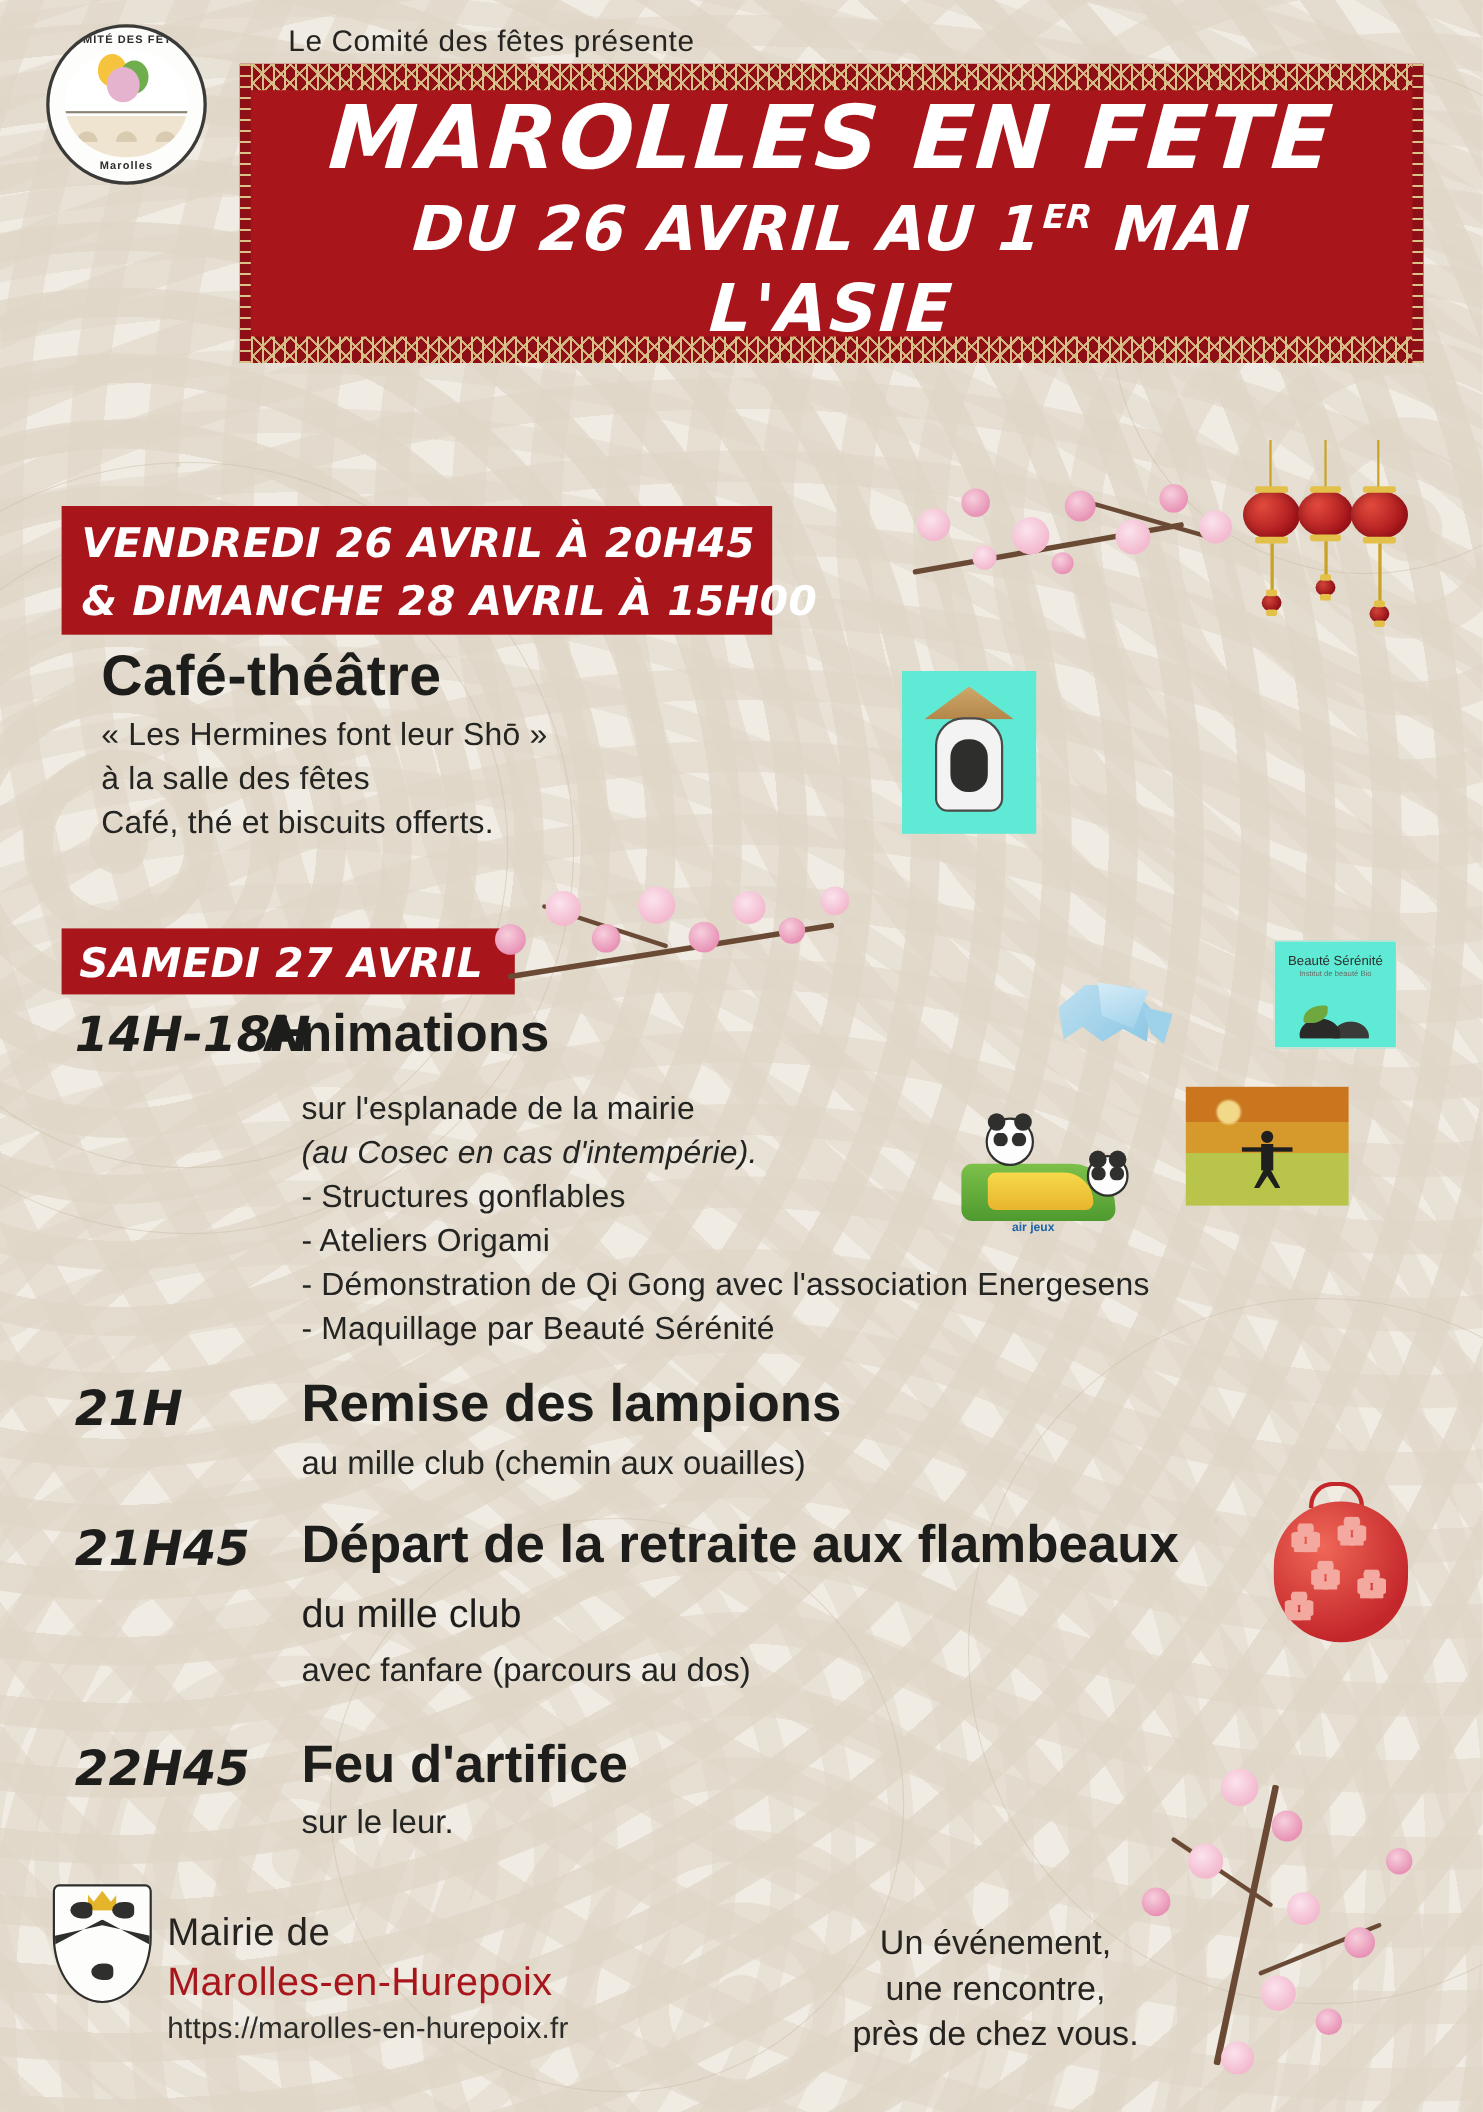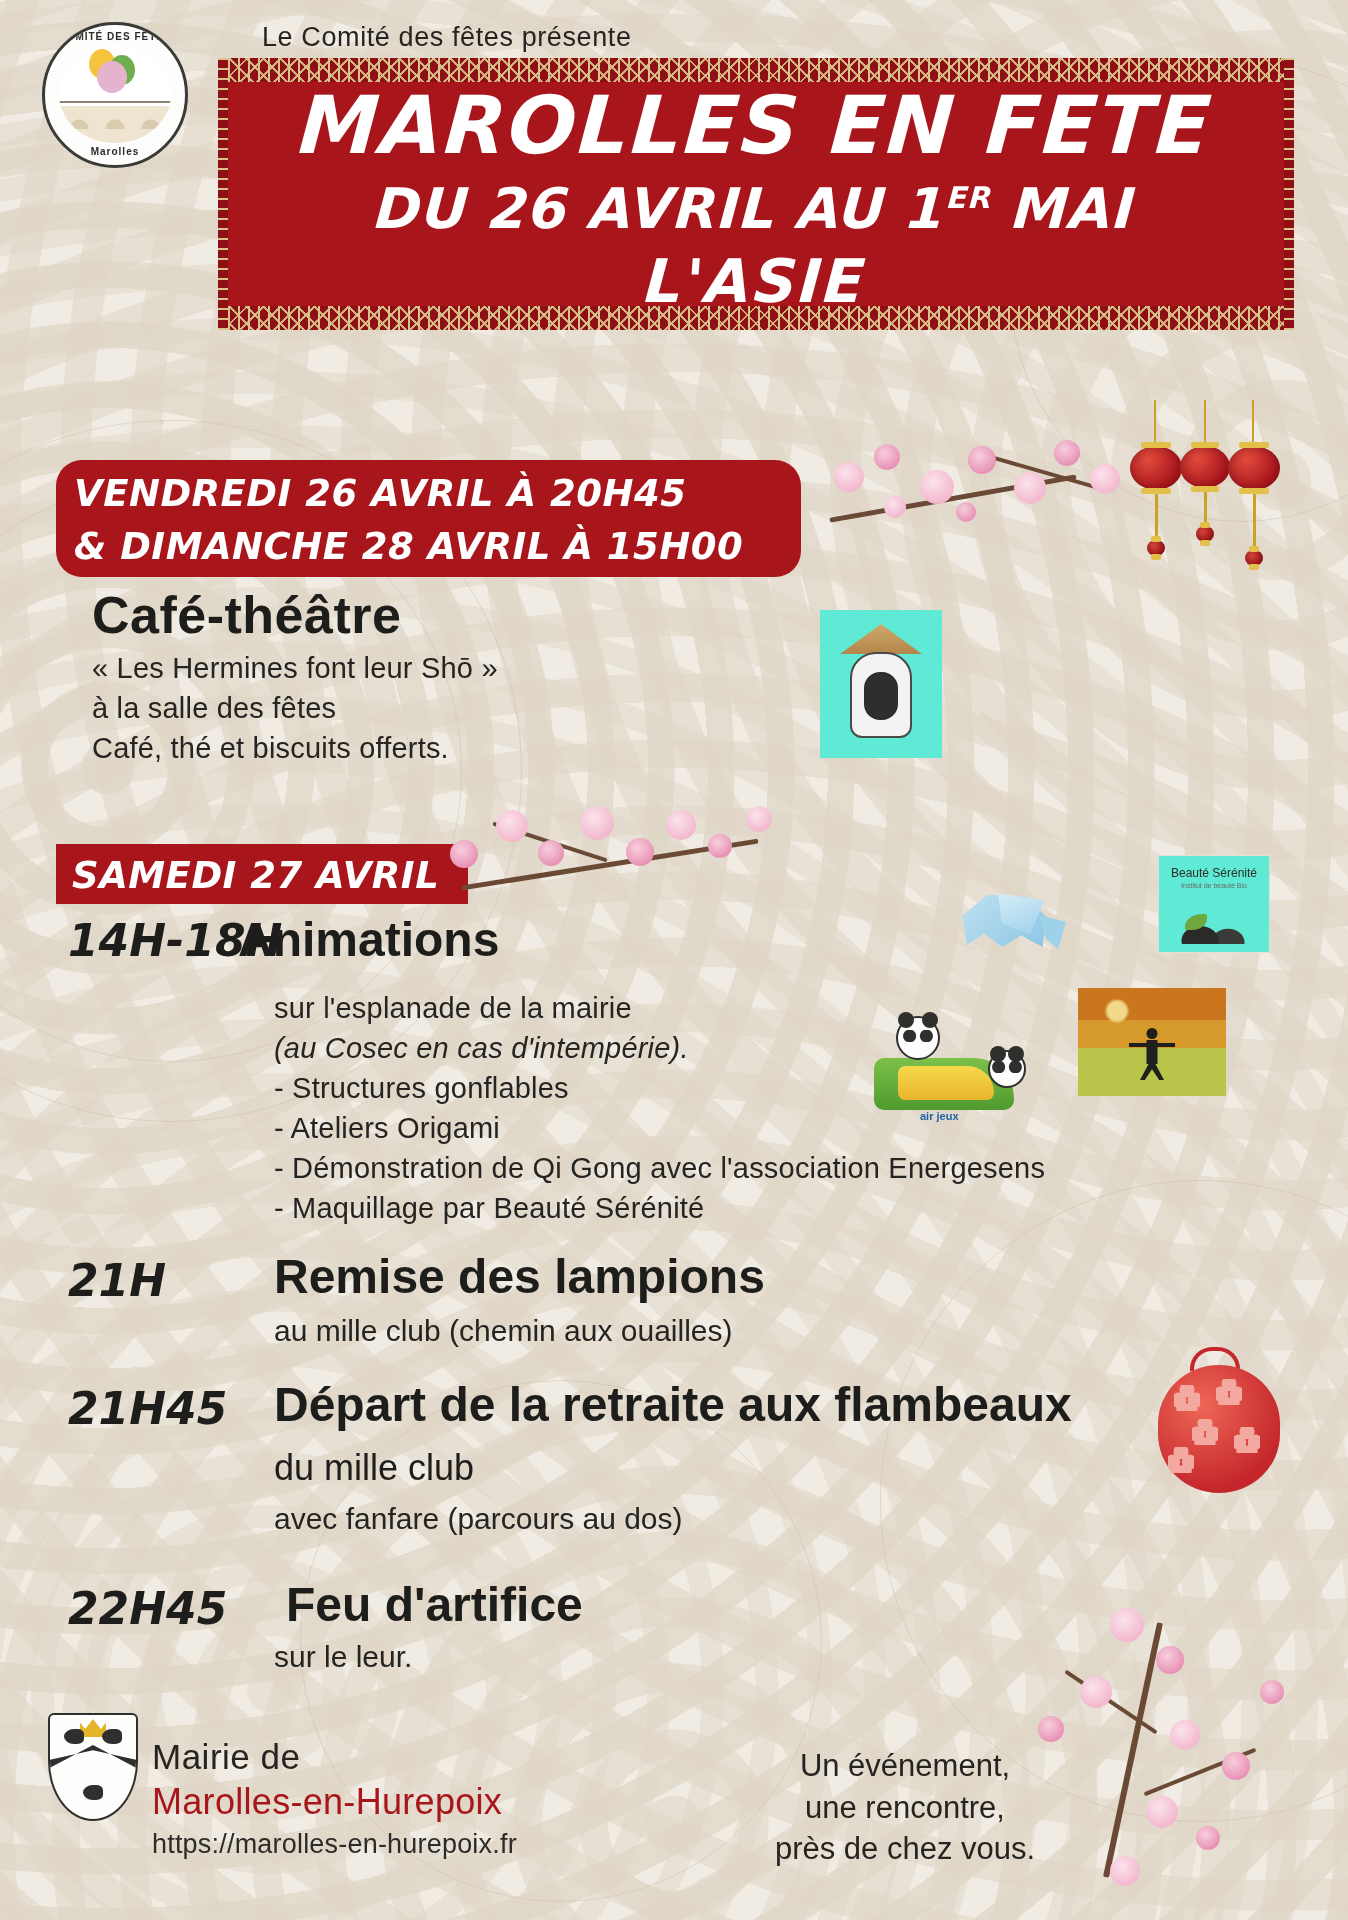--- a/index.html
+++ b/index.html
@@ -168,23 +168,22 @@
   .red-strip {
     position: absolute;
     background: #a8161c;
     color: #fff;
     box-sizing: border-box;
     font-weight: bold;
     font-style: italic;
     font-family: "DejaVu Sans", sans-serif;
   }
   .strip-1 {
-    left: 56px; top: 460px; width: 745px; height: 117px;
+    left: 56px; top: 460px; width: 646px; height: 117px;
     padding: 8px 18px 0 18px;
-    border-radius: 26px;
   }
   .strip-line {
     font-size: 37px;
     letter-spacing: 0.5px;
     line-height: 1.42;
     white-space: nowrap;
   }
 
   .strip-2 {
     left: 56px; top: 844px; width: 412px; height: 60px;
@@ -248,21 +247,21 @@
 
   .r1-time { top: 1255px; }
   .r1-title { top: 1248px; }
   .r1-sub { top: 1314px; }
 
   .r2-time { top: 1383px; }
   .r2-title { top: 1376px; width: 800px; }
   .r2-sub { top: 1502px; }
 
   .r3-time { top: 1583px; }
-  .r3-title { top: 1576px; margin-left: 12px; }
+  .r3-title { top: 1576px; }
   .r3-sub { top: 1640px; }
 
   
   .footer-shield {
     position: absolute;
     left: 48px; top: 1713px;
     width: 90px; height: 108px;
   }
   .shield {
     width: 90px; height: 108px;

